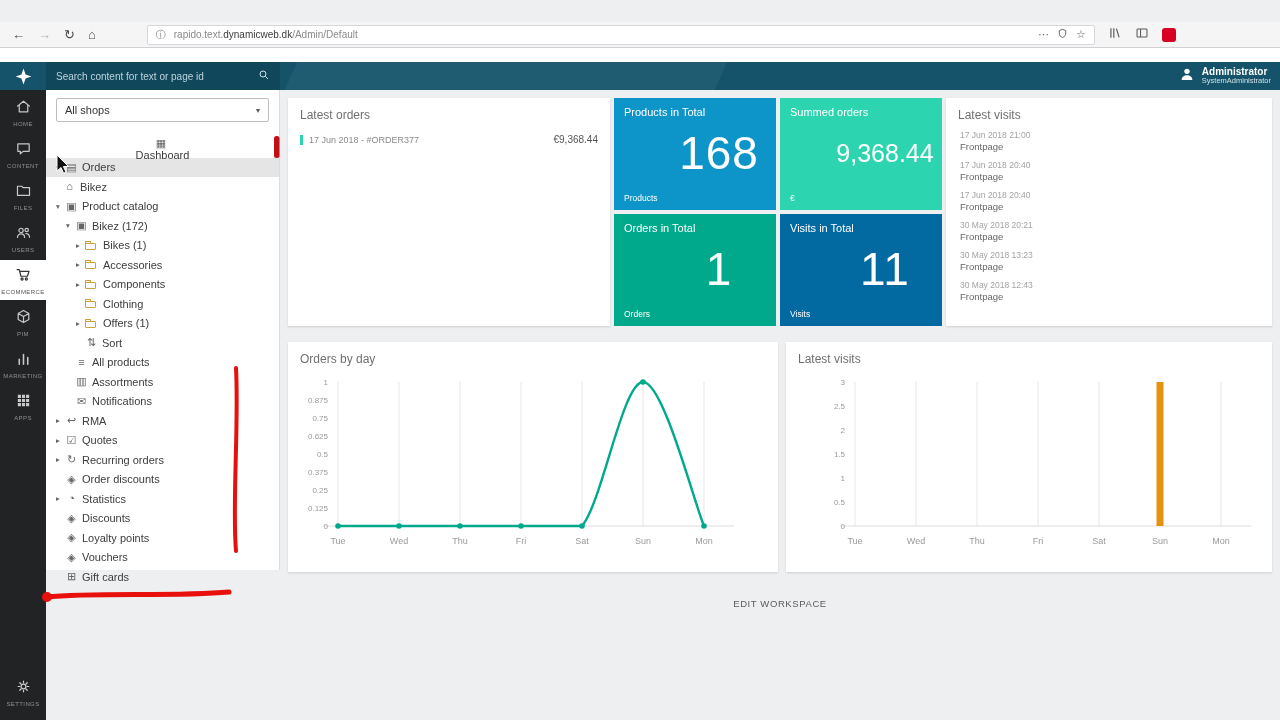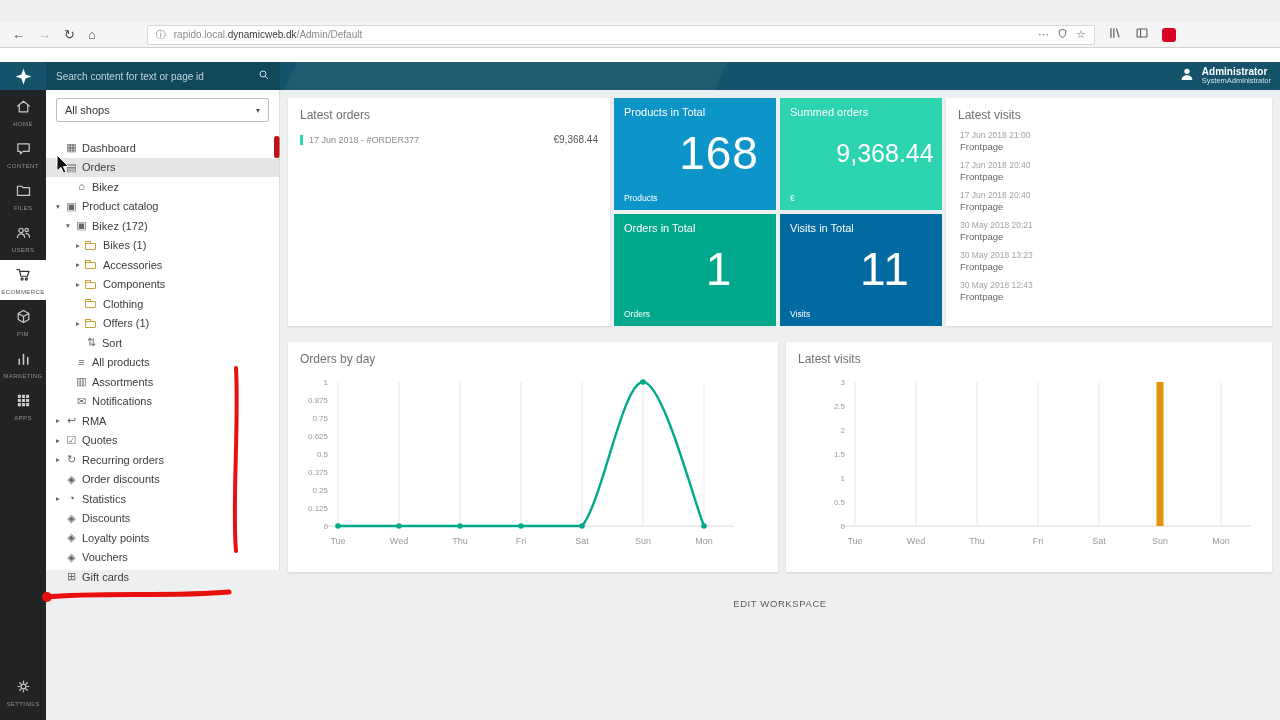--- a/index.html
+++ b/index.html
@@ -128,21 +128,21 @@
     <div class="newtab">+</div>
   </div>
 
   <div class="navbar">
     <span class="nav-btn">←</span>
     <span class="nav-btn dim">→</span>
     <span class="nav-btn">↻</span>
     <span class="nav-btn">⌂</span>
     <div class="urlbar">
       <span class="info-i">ⓘ</span>
-      <span class="url-text"><span>rapido.local.</span><span class="dom">dynamicweb.dk</span><span>/Admin/Default</span></span>
+      <span class="url-text"><span>rapido.text.</span><span class="dom">dynamicweb.dk</span><span>/Admin/Default</span></span>
       <span class="url-ico">⋯</span>
       <span class="url-ico">
         <svg viewBox="0 0 24 24" width="11" height="11" fill="none" stroke="#5a5a5c" stroke-width="2">
             <path d="M12 3 L19 5.5 V11 C19 16 15.8 19.5 12 21 C8.2 19.5 5 16 5 11 V5.5 Z"></path>
           </svg>
       </span>
       <span class="url-ico">☆</span>
     </div>
     <span>
       <svg viewBox="0 0 24 24" width="14" height="14" fill="none" stroke="#5a5a5c" stroke-width="2">
@@ -251,31 +251,31 @@
         <span class="rail-label">SETTINGS</span>
       </div>
     </div>
 
   <div class="sidebar">
     <div class="shop-select">
       <span>All shops</span>
       <span class="caret">▾</span>
     </div>
     <div class="tree" id="tree">
-        <div class="tree-row" style="padding-left: 6px;">
+        <div class="tree-row" style=" flex-direction: column;">
           <span class="arrow"></span>
           <span class="t-icon" data-glyph="▦"></span>
           <span class="t-label">Dashboard</span>
         </div>
         <div class="tree-row selected" style="padding-left: 6px;">
           <span class="arrow">▾</span>
           <span class="t-icon" data-glyph="▤"></span>
           <span class="t-label">Orders</span>
         </div>
-        <div class="tree-row" style="padding-left: 16px;">
+        <div class="tree-row" style="padding-left: 4px;">
           <span class="arrow"></span>
           <span class="t-icon" data-glyph="⌂"></span>
           <span class="t-label">Bikez</span>
         </div>
         <div class="tree-row" style="padding-left: 6px;">
           <span class="arrow">▾</span>
           <span class="t-icon" data-glyph="▣"></span>
           <span class="t-label">Product catalog</span>
         </div>
         <div class="tree-row" style="padding-left: 16px;">

